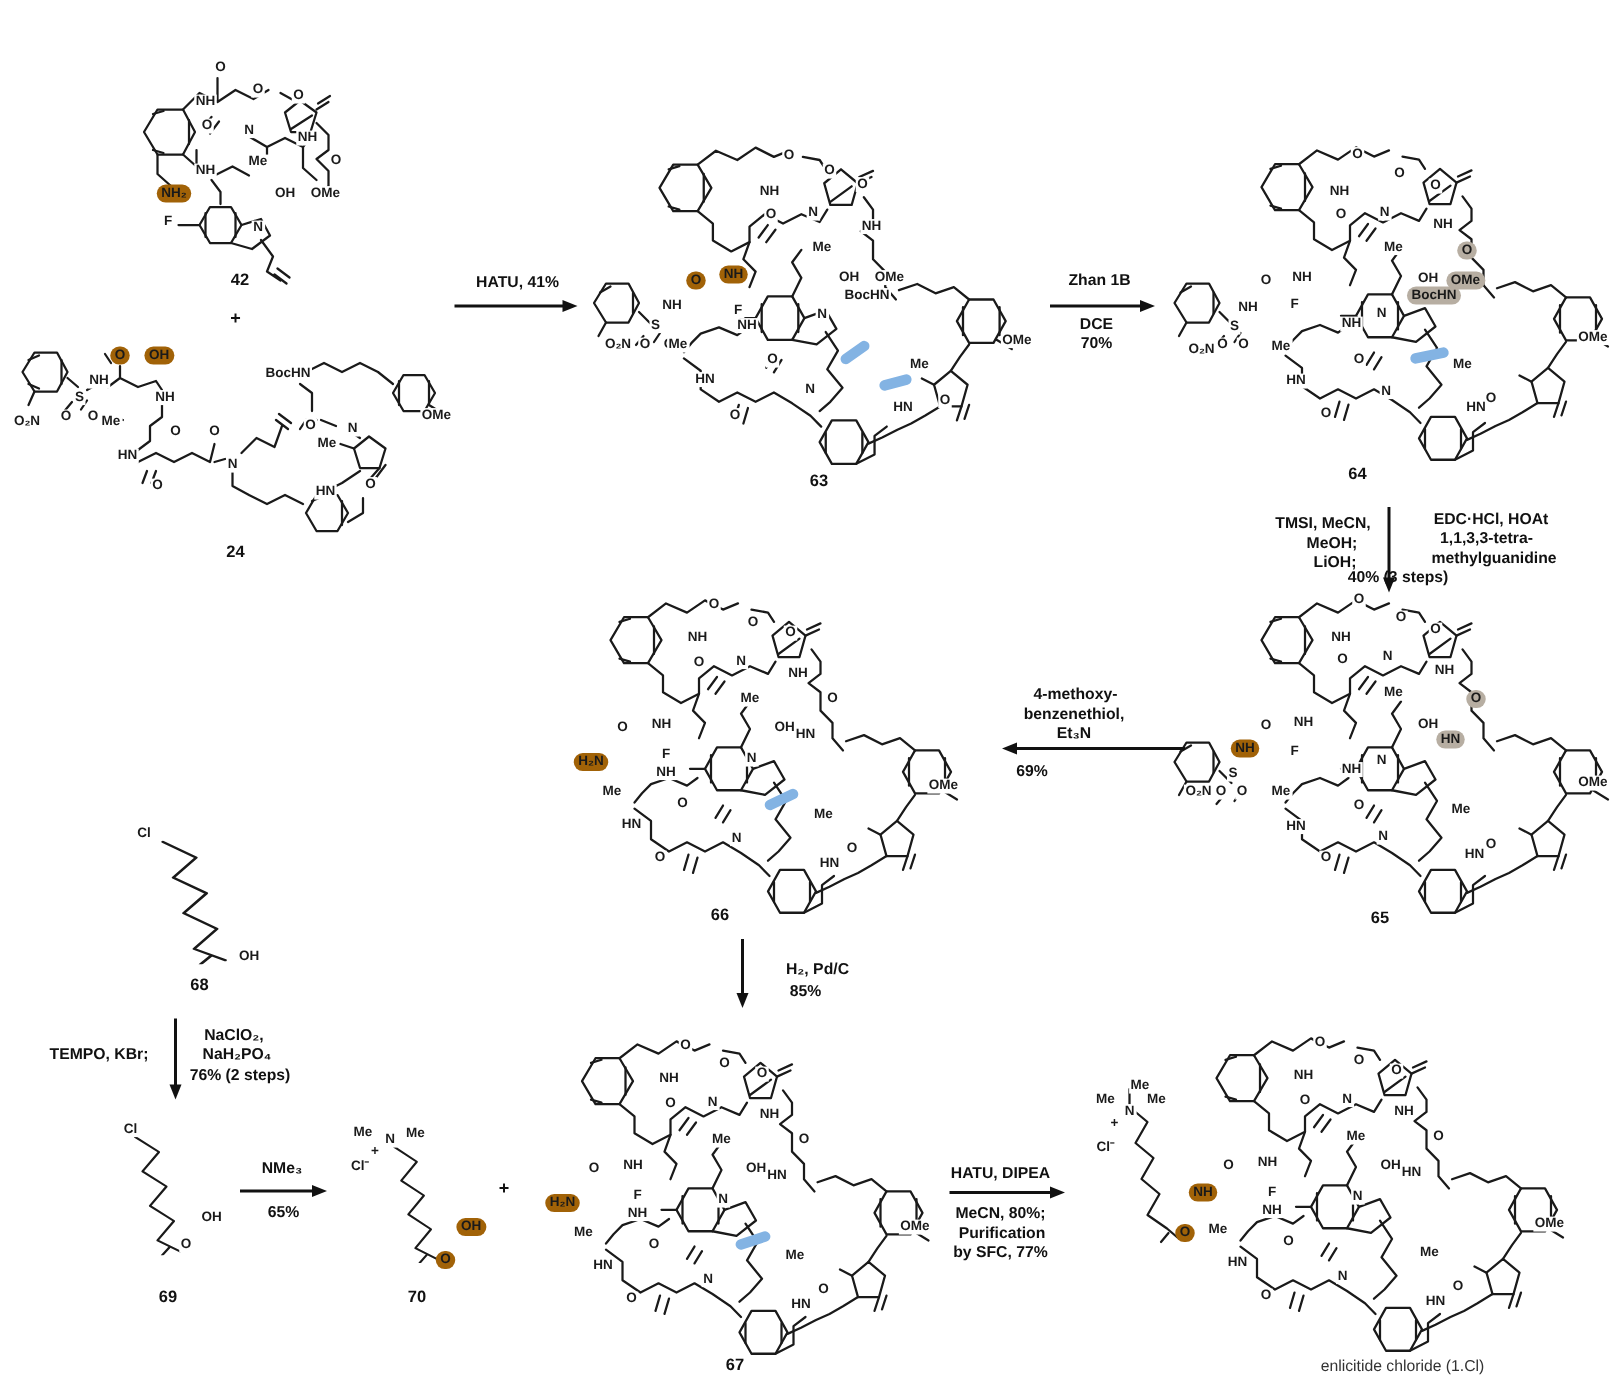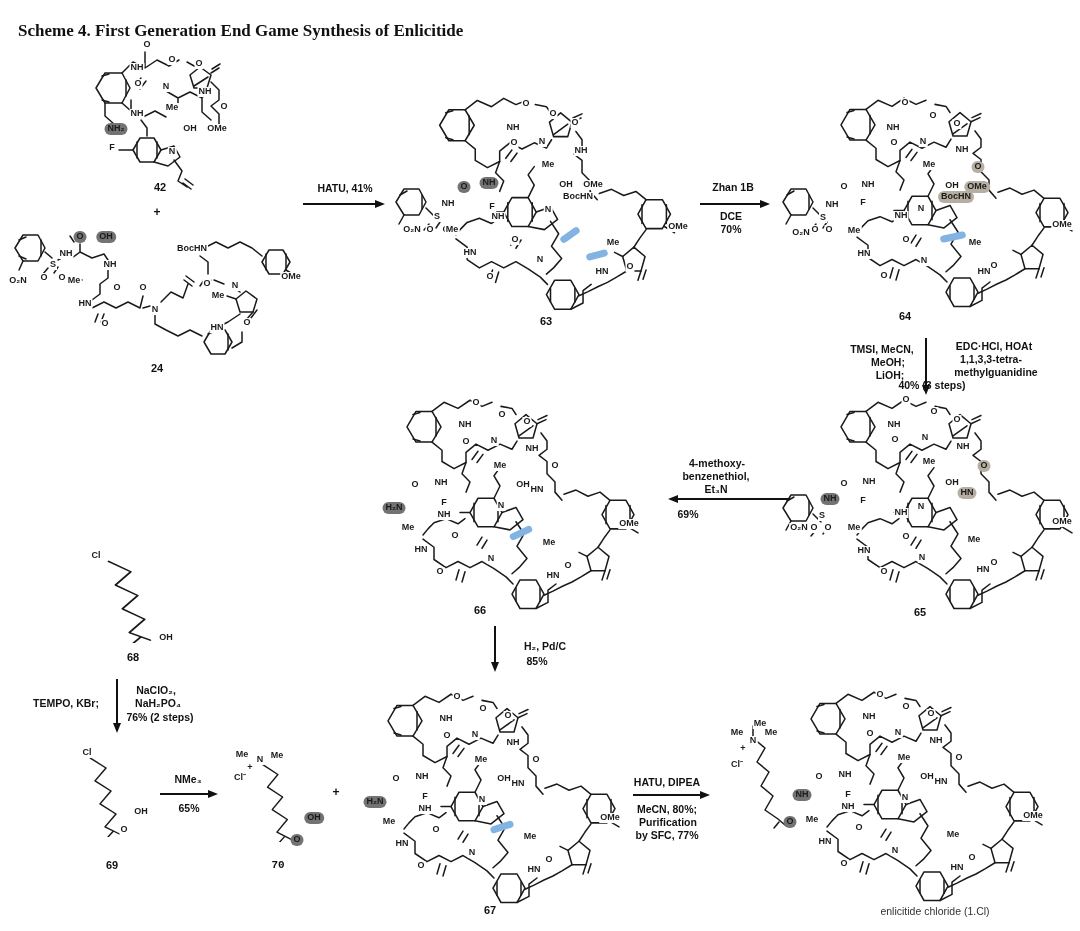--- a/index.html
+++ b/index.html
@@ -1,40 +1,39 @@
 <!DOCTYPE html>
 <html><head>
 <meta charset="utf-8">
 <style>
   html,body{margin:0;padding:0;background:#fff;}
   #canvas{position:relative;width:1080px;height:931px;background:#fff;overflow:hidden;font-family:"Liberation Sans",sans-serif;}
   .title{position:absolute;left:18px;top:10px;font-family:"Liberation Serif",serif;font-weight:bold;font-size:17px;color:#111;white-space:nowrap;}
   .atom{position:absolute;transform:translate(-50%,-50%);font-weight:bold;font-size:9px;line-height:1.1;color:#1a1a1a;background:#fff;padding:0 1px;white-space:nowrap;z-index:3;}
-  .atom.hl-green{background:#737373;border-radius:6px;padding:1px 3px;}
+  .atom.hl-green{background:#a16207;border-radius:6px;padding:1px 3px;}
   .atom.hl-gray{background:#b7aea2;border-radius:6px;padding:1px 3px;}
   .cnum{position:absolute;transform:translate(-50%,-50%);font-weight:bold;font-size:11px;color:#111;white-space:nowrap;z-index:3;}
   .cnum.plain{font-weight:normal;font-size:10.5px;color:#333;}
   .rg{position:absolute;transform:translate(-50%,-50%);font-weight:bold;font-size:10.5px;color:#111;white-space:nowrap;z-index:4;}
   .plus{position:absolute;transform:translate(-50%,-50%);font-weight:bold;font-size:12px;color:#111;z-index:3;}
   .skel{position:absolute;z-index:1;}
   .mark{position:absolute;border-radius:4px;z-index:2;}
   .arrow{position:absolute;background:#111;z-index:2;}
   .arrow.right,.arrow.left{height:1.8px;}
   .arrow.down{width:1.8px;}
   .ahead{position:absolute;width:0;height:0;z-index:2;}
   .ahead.right{border-left:10px solid #111;border-top:4px solid transparent;border-bottom:4px solid transparent;}
   .ahead.left{border-right:10px solid #111;border-top:4px solid transparent;border-bottom:4px solid transparent;}
   .ahead.down{border-top:10px solid #111;border-left:4px solid transparent;border-right:4px solid transparent;}
   #defs{position:absolute;width:0;height:0;overflow:hidden;}
 </style>
 </head>
 <body>
 
 <div id="canvas">
-  <h1 class="title">Scheme 4. First Generation End Game Synthesis of Enlicitide</h1>
 
   <svg id="defs" xmlns="http://www.w3.org/2000/svg">
     <defs>
       <symbol id="sym-macro" viewBox="0 0 300 240">
         <g fill="none" stroke="#1a1a1a" stroke-width="1.5" stroke-linecap="round" stroke-linejoin="round">
           <polygon points="75,38 66,53 50,53 41,38 50,23 66,23"></polygon>
           <path d="M70,29 70,47 M47,26 54,24 M47,50 54,52"></path>
           <path d="M66,23 78,14 92,20 104,12 116,18 126,14 M135,18 146,20 150,26"></path>
           <polygon points="160,26 149,35 153,49 167,49 171,35"></polygon>
           <path d="M153,47 167,37 M171,35 180,31 M172,31 181,27"></path>
@@ -400,21 +399,21 @@
     <svg class="skel" viewBox="0 0 90 100" preserveAspectRatio="none" style="left: 242px; top: 752px; width: 85px; height: 90px;">
       <use href="#sym-hexchain" xlink:href="#sym-hexchain"></use>
     </svg>
     <span class="atom" style="left: 242px; top: 755px;">Me</span>
     <span class="atom" style="left: 260px; top: 760px;">N</span>
     <span class="atom" style="left: 277px; top: 756px;">Me</span>
     <span class="atom" style="left: 250px; top: 768px;">+</span>
     <span class="atom" style="left: 240px; top: 778px;">Cl⁻</span>
     <span class="atom hl-green" style="left: 314px; top: 818px;">OH</span>
     <span class="atom hl-green" style="left: 297px; top: 840px;">O</span>
-    <span class="cnum" style="left: 278px; top: 865px; font-family: Liberation Mono, monospace;">70</span>
+    <span class="cnum" style="left: 278px; top: 865px;">70</span>
     <div class="arrow right" style="left: 303px; top: 203px; width: 74px;"></div>
     <div class="ahead right" style="left: 375px; top: 200px;"></div>
     <span class="rg" style="left: 345px; top: 188px;">HATU, 41%</span>
     <div class="arrow right" style="left: 700px; top: 203px; width: 62px;"></div>
     <div class="ahead right" style="left: 760px; top: 200px;"></div>
     <span class="rg" style="left: 733px; top: 187px;">Zhan 1B</span>
     <span class="rg" style="left: 731px; top: 216px;">DCE</span>
     <span class="rg" style="left: 731px; top: 229px;">70%</span>
     <div class="arrow down" style="left: 925px; top: 338px; height: 49px;"></div>
     <div class="ahead down" style="left: 922px; top: 385px;"></div>

